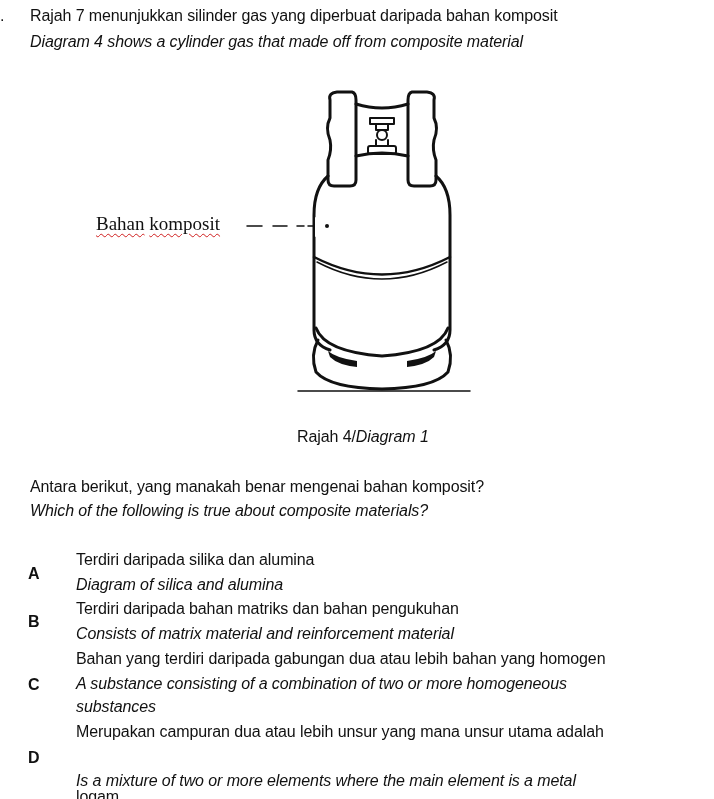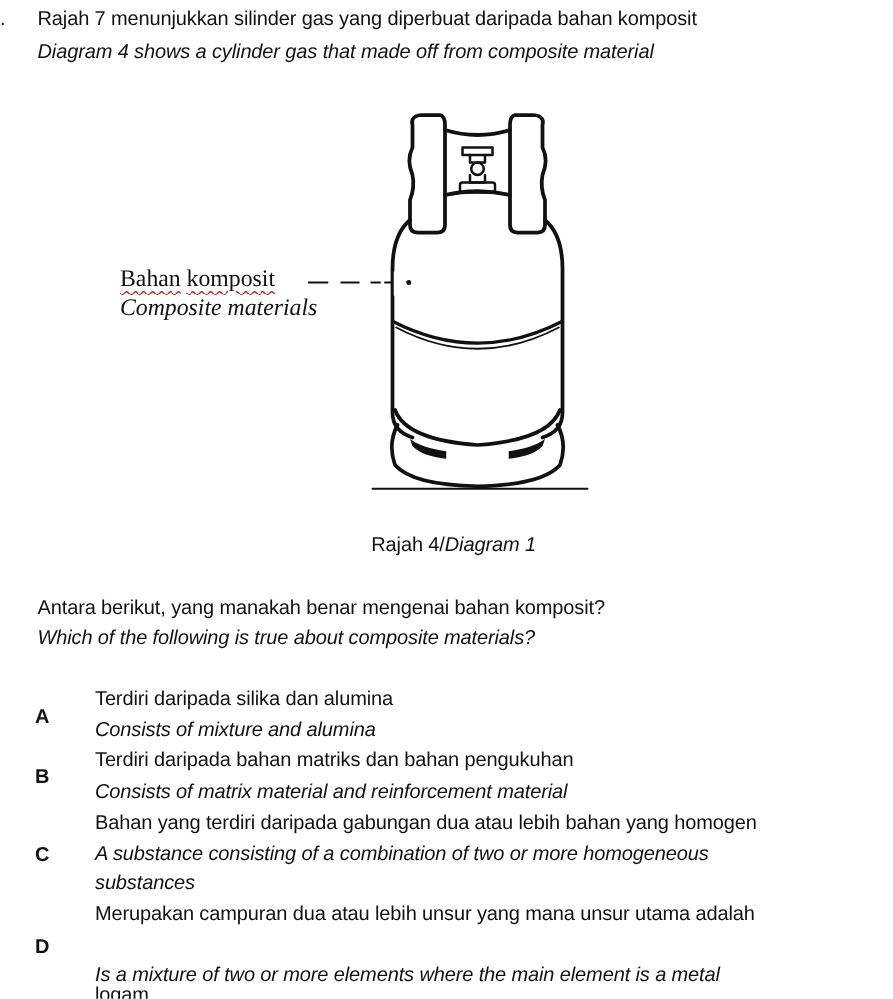--- a/index.html
+++ b/index.html
@@ -56,34 +56,33 @@
 
     <path d="M328 351 Q336 358 357 361 L357 367 Q338 365 330 357 Z" fill="#111"></path>
     <path d="M436 351 Q428 358 407 361 L407 367 Q426 365 434 357 Z" fill="#111"></path>
     <circle cx="327" cy="226" r="2" fill="#111"></circle>
   </svg>
 
   <div class="abs serif" style="left:96px; top:213px; font-size:19px;">
     <span class="wavy">Bahan</span>
     <span class="wavy">komposit</span>
   </div>
-  <div class="abs serif it" style="left:96px; top:236px; font-size:19px;">Composite materials</div>
 </div>
 
 <div class="abs txt" style="left:297px; top:428px;">
   <span>Rajah 4/</span><span class="it">Diagram 1</span>
 </div>
 
 <div class="abs txt" style="left:30px; top:478px;">Antara berikut, yang manakah benar mengenai bahan komposit?</div>
 <div class="abs txt it" style="left:30px; top:502px;">Which of the  following is true about composite  materials?</div>
 
 <div>
   <div class="abs lbl-opt" style="left:28px; top:565px;">A</div>
   <div class="abs txt" style="left:76px; top:551px;">Terdiri daripada silika dan alumina</div>
-  <div class="abs txt it" style="left:76px; top:576px;">Consists of  mixture and alumina</div>
+  <div class="abs txt it" style="left:76px; top:576px;">Diagram of  silica and alumina</div>
 </div>
 
 <div>
   <div class="abs lbl-opt" style="left:28px; top:613px;">B</div>
   <div class="abs txt" style="left:76px; top:600px;">Terdiri daripada bahan matriks dan bahan pengukuhan</div>
   <div class="abs txt it" style="left:76px; top:625px;">Consists of  matrix material and reinforcement material</div>
 </div>
 
 <div>
   <div class="abs lbl-opt" style="left:28px; top:676px;">C</div>

